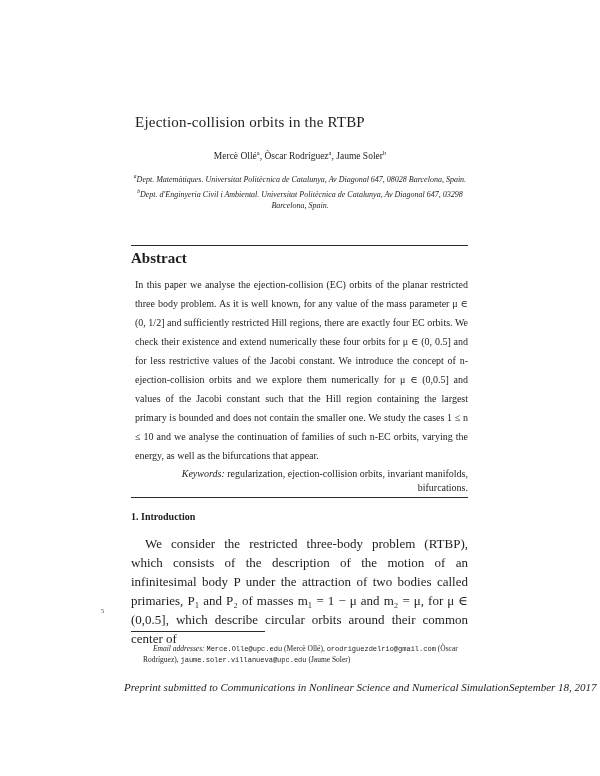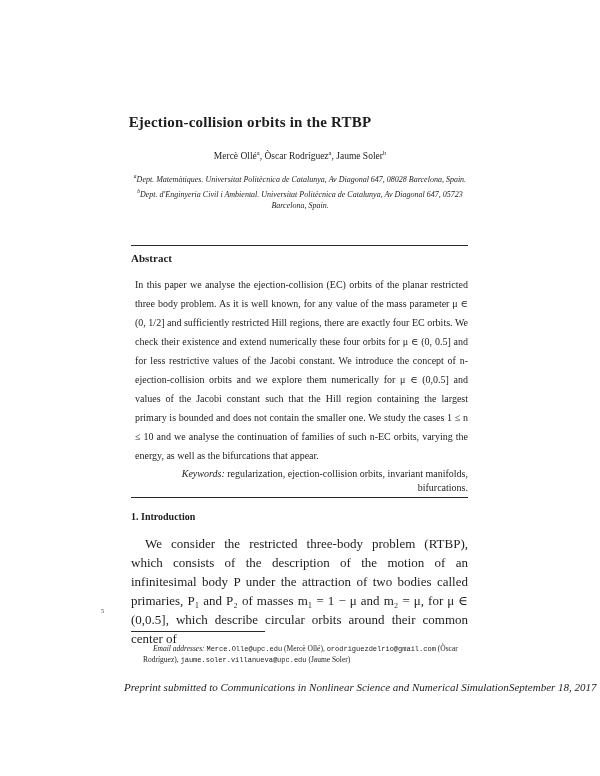--- a/index.html
+++ b/index.html
@@ -8,40 +8,40 @@
     width:600px;height:776px;
     background:#ffffff;
     color:#1d1d1d;
     font-family:"Liberation Serif","DejaVu Serif",serif;
     overflow:hidden;
     margin:0 auto;
   }
   .centered{text-align:center;}
   .title{
     position:absolute;top:112px;left:0;width:500px;
-    font-size:15px;line-height:20px;letter-spacing:.2px;font-weight:bold;
+    font-size:15px;line-height:20px;letter-spacing:.2px;
   }
   .authors{
     position:absolute;top:149px;left:0;width:600px;
     font-size:9.5px;
   }
   .authors sup{font-size:6.5px;}
   .affils{
     position:absolute;top:171px;left:130px;width:340px;
     font-size:8px;line-height:10.8px;
     font-style:italic;text-align:center;
   }
   .affils sup{font-size:5.5px;}
   .affil{margin:0 0 1px 0;}
   .frontmatter{
     position:absolute;top:245px;left:131px;width:337px;
   }
   .rule{border:0;border-top:1px solid #2a2a2a;margin:0;height:0;}
   .abs-heading{
-    font-size:11px;font-weight:bold;
+    font-size:15px;font-weight:bold;
     margin:6px 0 10px 0;line-height:13px;
   }
   .abs-body{
     font-size:10px;line-height:19px;
     text-align:justify;margin:0 0 2px 4px;
   }
   .kw-line{
     font-size:10px;line-height:14px;
     text-align:right;margin:0 0 2px 0;
   }
@@ -83,21 +83,21 @@
 <div class="page">
 
   <div class="title centered">Ejection-collision orbits in the RTBP</div>
 
   <div class="authors centered">
     <span><span>Mercè Ollé</span><sup>a</sup></span><span><span>, Òscar Rodríguez</span><sup>a</sup></span><span><span>, Jaume Soler</span><sup>b</sup></span>
   </div>
 
   <div class="affils">
     <div class="affil"><sup>a</sup><span>Dept. Matemàtiques. Universitat Politècnica de Catalunya, Av Diagonal 647, 08028 Barcelona, Spain.</span></div>
-    <div class="affil"><sup>b</sup><span>Dept. d'Enginyeria Civil i Ambiental. Universitat Politècnica de Catalunya, Av Diagonal 647, 05723 Barcelona, Spain.</span></div>
+    <div class="affil"><sup>b</sup><span>Dept. d'Enginyeria Civil i Ambiental. Universitat Politècnica de Catalunya, Av Diagonal 647, 03298 Barcelona, Spain.</span></div>
   </div>
 
   <div class="frontmatter">
     <hr class="rule">
 
     <div class="abs-heading">Abstract</div>
 
     <p class="abs-body">In this paper we analyse the ejection-collision (EC) orbits of the planar restricted three body problem. As it is well known, for any value of the mass parameter μ ∈ (0, 1/2] and sufficiently restricted Hill regions, there are exactly four EC orbits. We check their existence and extend numerically these four orbits for μ ∈ (0, 0.5] and for less restrictive values of the Jacobi constant. We introduce the concept of n-ejection-collision orbits and we explore them numerically for μ ∈ (0,0.5] and values of the Jacobi constant such that the Hill region containing the largest primary is bounded and does not contain the smaller one. We study the cases 1 ≤ n ≤ 10 and we analyse the continuation of families of such n-EC orbits, varying the energy, as well as the bifurcations that appear.</p>
 
     <p class="kw-line"><span class="kw-label">Keywords: </span><span>regularization, ejection-collision orbits, invariant manifolds, bifurcations.</span></p>

